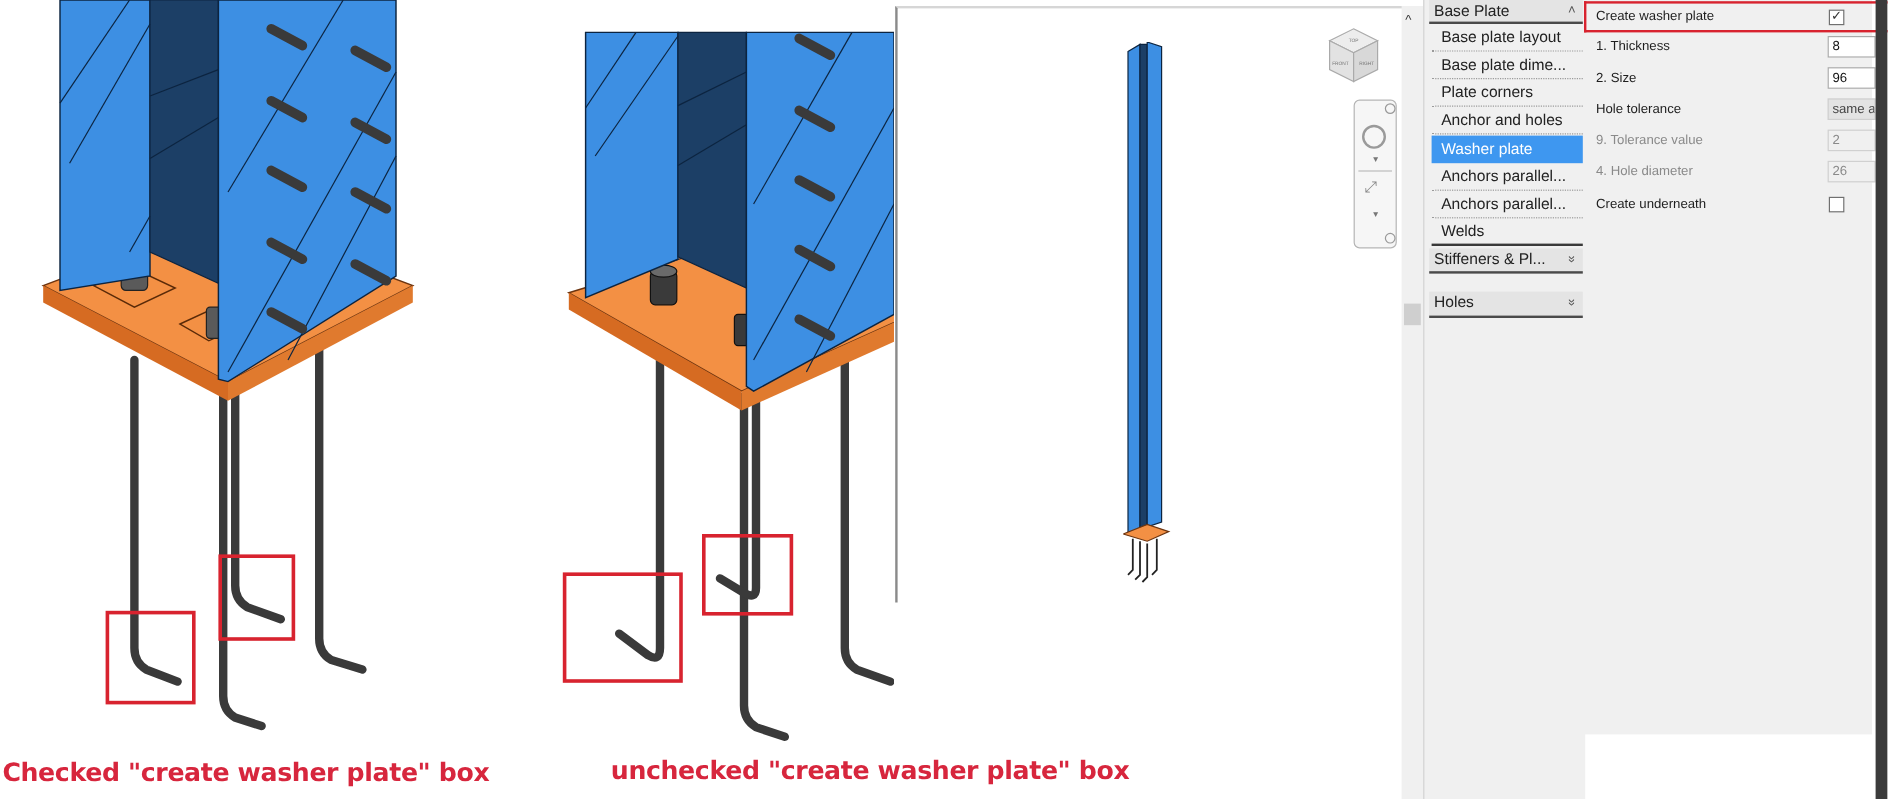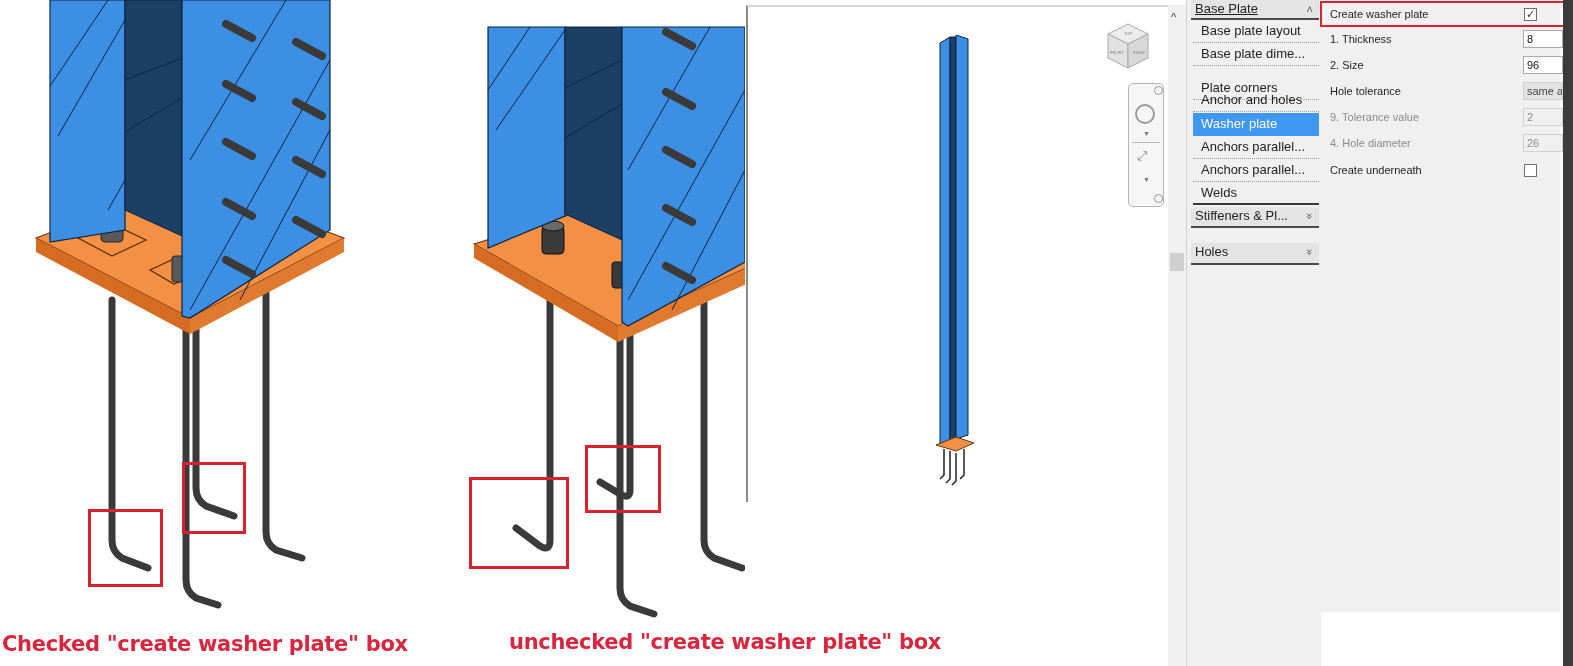--- a/index.html
+++ b/index.html
@@ -162,27 +162,27 @@
   <span class="abs" style="left:8px;top:64px;font-size:13px;color:#888;">⤢</span>
   <span class="abs" style="left:14px;top:92px;font-size:7px;color:#777;">▼</span>
   <span class="abs" style="left:25px;top:110px;width:7px;height:7px;border:1px solid #999;border-radius:50%;"></span>
 </div>
 <div class="vscroll">
   <span class="up">^</span>
   <div class="thumb"></div>
 </div>
 
 <div class="tree">
-  <div class="tree-header" style="top:0;text-decoration:underline;">
+  <div class="tree-header" style="top:0;">
     <span>Base Plate</span>
     <span class="chev">˄</span>
   </div>
   <div class="tree-item" style="top:20px;">Base plate layout</div>
   <div class="tree-item" style="top:43px;">Base plate dime...</div>
-  <div class="tree-item" style="top:66px;margin-top:11px;">Plate corners</div>
+  <div class="tree-item" style="top:66px;">Plate corners</div>
   <div class="tree-item" style="top:89px;">Anchor and holes</div>
   <div class="tree-item selected" style="top:113px;">Washer plate</div>
   <div class="tree-item" style="top:136px;">Anchors parallel...</div>
   <div class="tree-item" style="top:159px;">Anchors parallel...</div>
   <div class="tree-item" style="top:182px;border-bottom:2px solid #3a3a3a;">Welds</div>
   <div class="tree-header" style="top:207px;height:21px;">
     <span>Stiffeners &amp; Pl...</span>
     <span class="chev" style="transform:rotate(90deg);display:inline-block;">»</span>
   </div>
   <div class="tree-header" style="top:231px;height:22px;margin-top:12px;">

